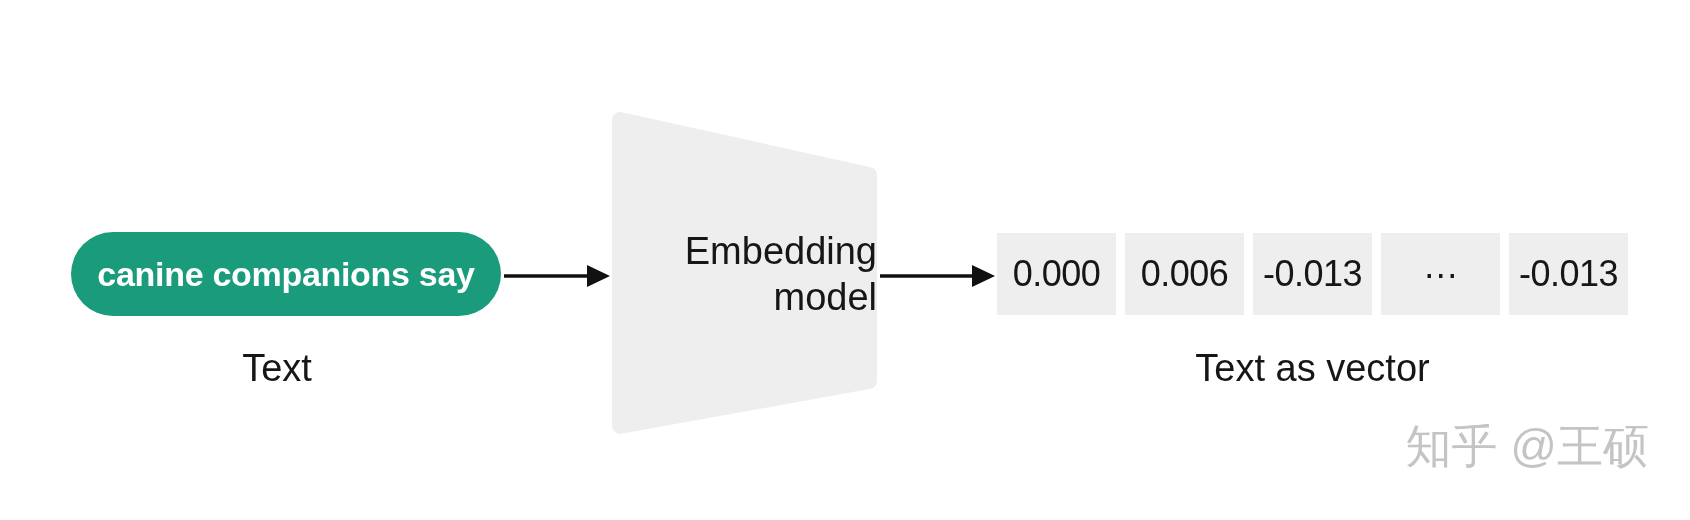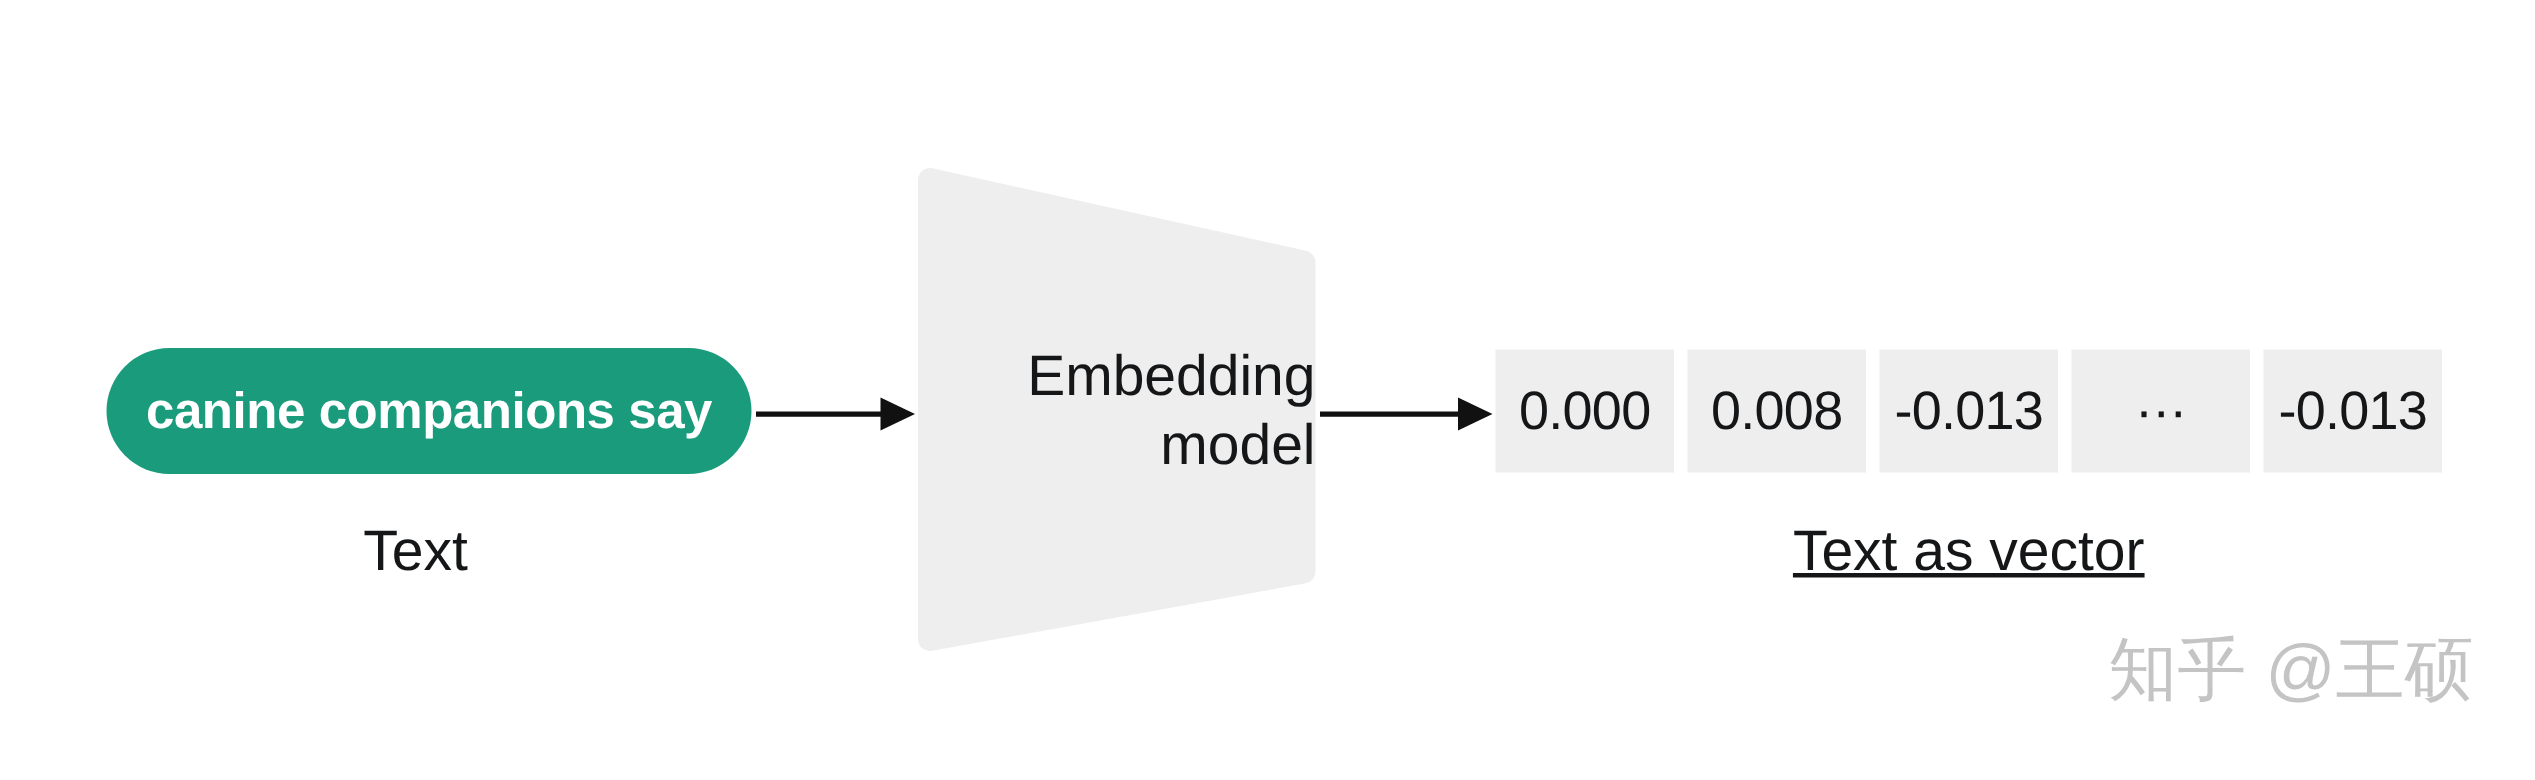--- a/index.html
+++ b/index.html
@@ -63,21 +63,20 @@
   }
   .label-input {
     left: 62px;
     width: 430px;
     top: 347px;
   }
   .label-output {
     left: 997px;
     width: 631px;
     top: 347px;
-    text-decoration: underline;
   }
   .model-label {
     position: absolute;
     left: 612px;
     top: 228px;
     width: 265px;
     text-align: right;
     font-size: 38px;
     line-height: 46px;
     color: var(--text-dark, #151617);
@@ -133,21 +132,21 @@
   <div class="pill">
     <span class="pill-text">canine companions say</span>
   </div>
 
   <div class="label label-input">Text</div>
 
   <div class="model-label">Embedding model</div>
 
   <div class="cells">
     <div class="cell">0.000</div>
-    <div class="cell">0.008</div>
+    <div class="cell">0.006</div>
     <div class="cell">-0.013</div>
     <div class="cell">···</div>
     <div class="cell">-0.013</div>
   </div>
 
   <div class="label label-output">Text as vector</div>
 
   <div class="watermark">知乎 @王硕</div>
 
 </div>

